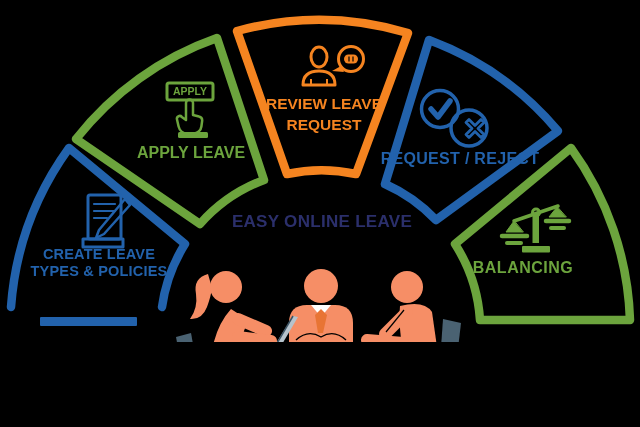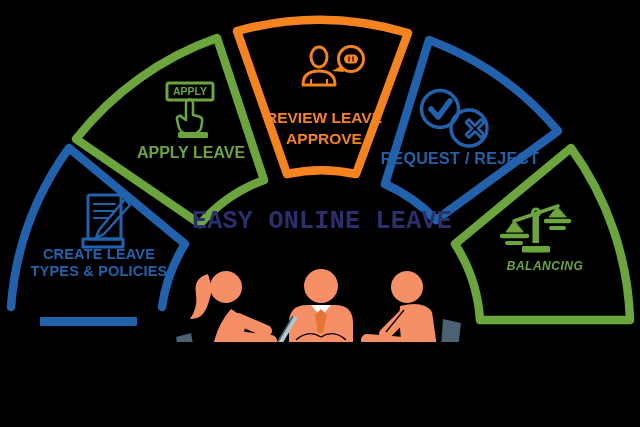--- a/index.html
+++ b/index.html
@@ -2,24 +2,24 @@
 <html><head>
 <meta charset="utf-8">
 <style>
   html,body{margin:0;padding:0;background:#000;}
   .stage{position:relative;width:640px;height:342px;background:#000;overflow:hidden;
          font-family:"Liberation Sans",sans-serif;}
   .stage svg{position:absolute;left:0;top:0;}
   .label{position:absolute;text-align:center;font-weight:bold;}
   .lbl-create {left:18px;  top:246px; width:162px; color:#2262AC; font-size:14.5px; line-height:17px; letter-spacing:.2px;}
   .lbl-apply  {left:110px; top:144px; width:162px; color:#6CA43D; font-size:16px;}
-  .lbl-review {left:243px; top:93px;  width:162px; color:#F58420; font-size:15.5px; line-height:21px;margin-top:14px;}
+  .lbl-review {left:243px; top:93px;  width:162px; color:#F58420; font-size:15.5px; line-height:21px;}
   .lbl-approve{left:378px; top:150px; width:164px; color:#2262AC; font-size:16px; letter-spacing:.3px;}
-  .lbl-balance{left:464px; top:259px; width:162px; color:#6CA43D; font-size:12px; letter-spacing:.5px;font-style:italic;}
-  .lbl-title  {left:160px; top:208px; width:324px; color:#2B2F6B; font-size:25px; line-height:27px; letter-spacing:.3px;font-family:Liberation Mono, monospace;}
+  .lbl-balance{left:442px; top:259px; width:162px; color:#6CA43D; font-size:16px; letter-spacing:.5px;}
+  .lbl-title  {left:160px; top:208px; width:324px; color:#2B2F6B; font-size:17px; line-height:27px; letter-spacing:.3px;}
   .btn-text{font-family:"Liberation Sans",sans-serif;font-weight:bold;font-size:10.5px;}
 </style>
 </head>
 <body>
 
 <div class="stage">
 
   <svg width="640" height="427" viewBox="0 0 640 427">
 
     <g fill="none" stroke-linecap="round" stroke-linejoin="round" stroke-width="8.5">
@@ -138,21 +138,21 @@
 
   <div class="label lbl-create">
     <div>CREATE LEAVE</div>
     <div>TYPES &amp; POLICIES</div>
   </div>
 
   <div class="label lbl-apply">APPLY LEAVE</div>
 
   <div class="label lbl-review">
     <div>REVIEW LEAVE</div>
-    <div>APPROVE</div>
+    <div>REQUEST</div>
   </div>
 
   <div class="label lbl-approve">REQUEST / REJECT</div>
 
   <div class="label lbl-balance">BALANCING</div>
 
   <div class="label lbl-title">
     <div>EASY ONLINE LEAVE</div>
   </div>
 

